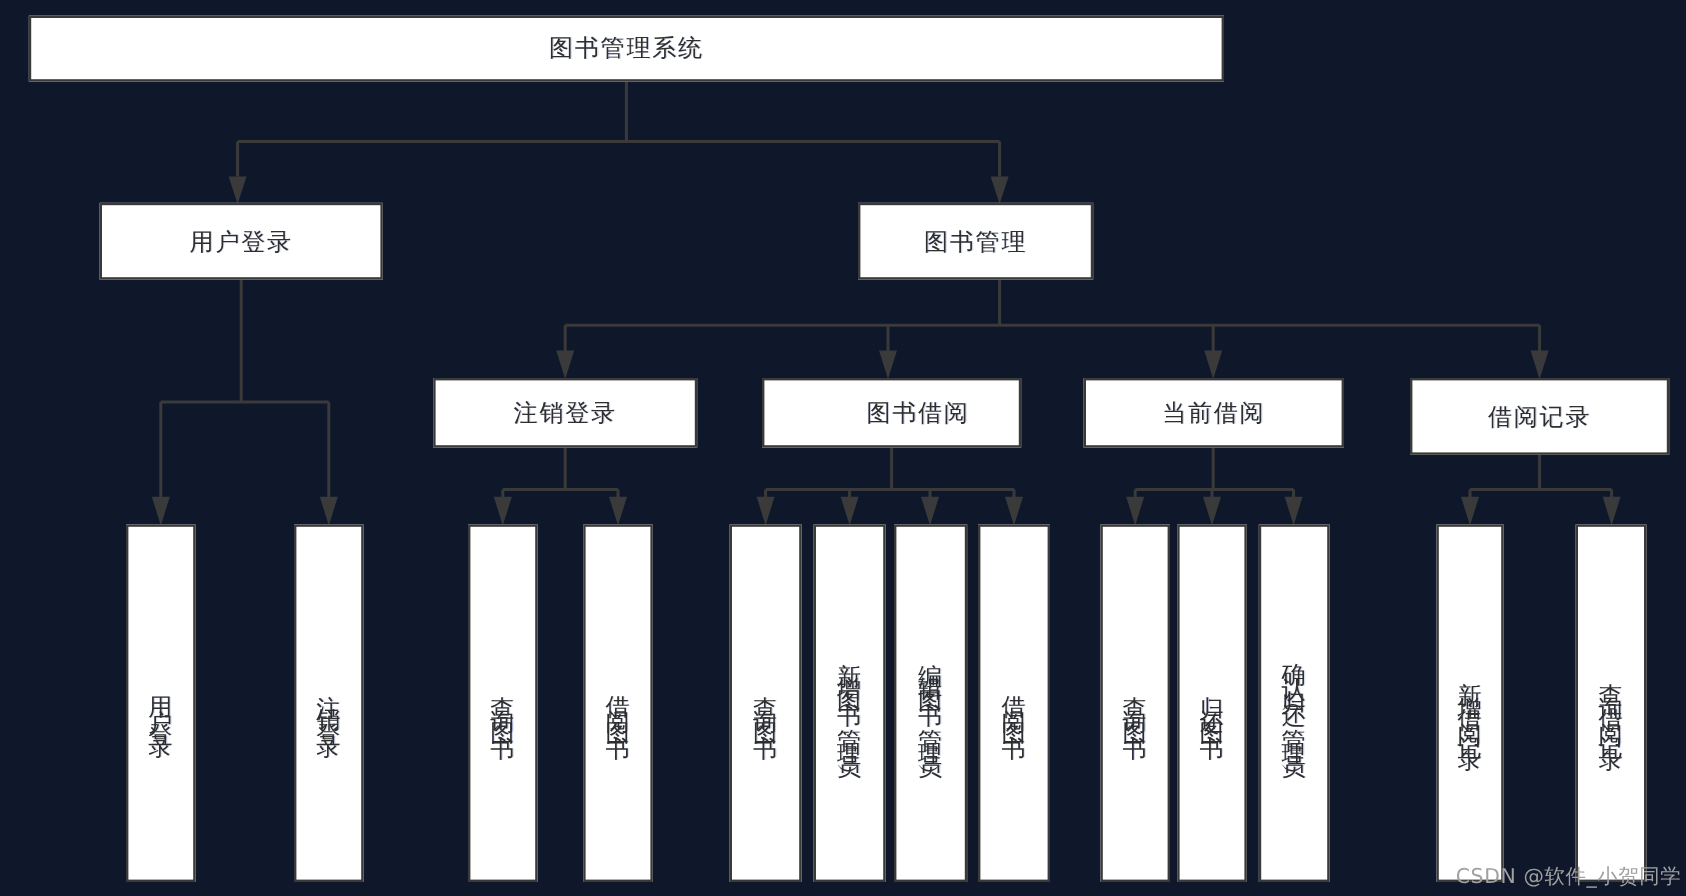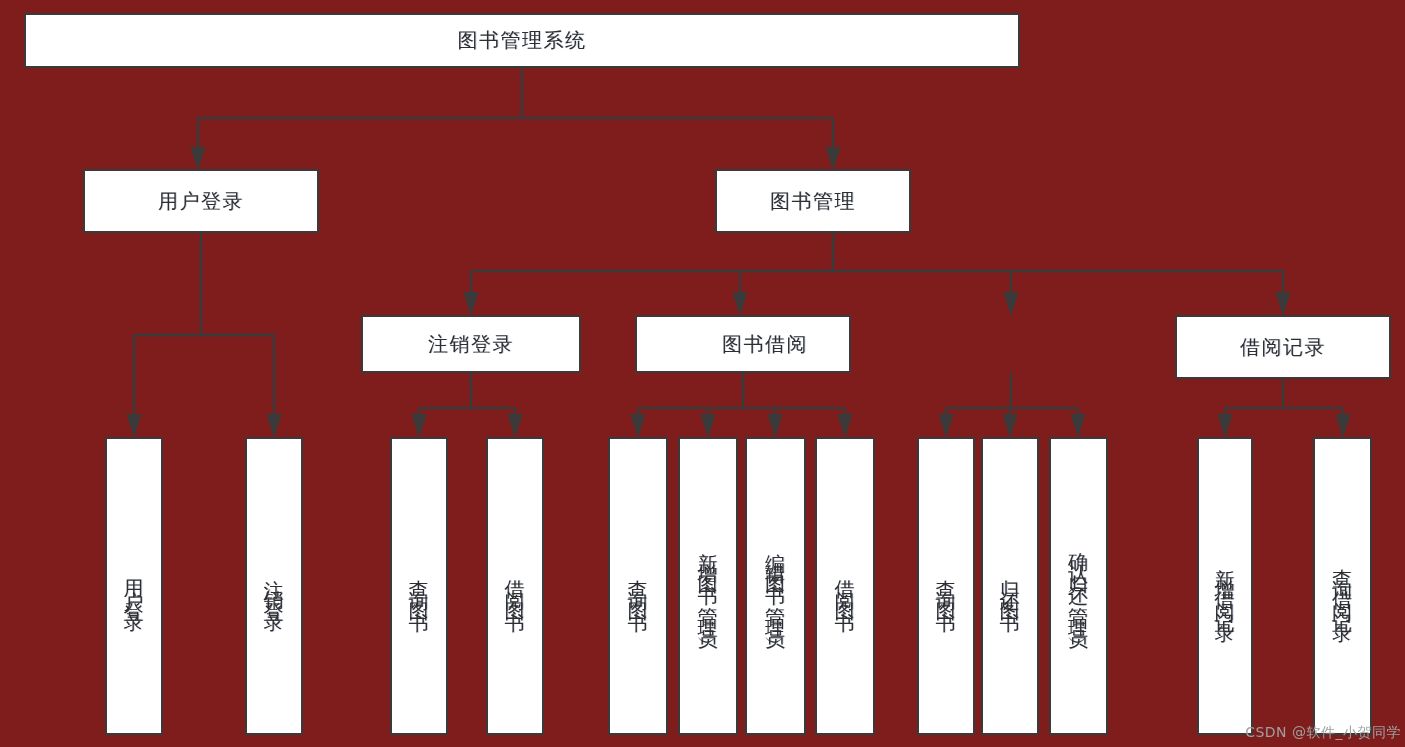--- a/index.html
+++ b/index.html
@@ -5,21 +5,21 @@
   html, body {
     margin: 0;
     padding: 0;
     background: #ffffff;
     font-family: "DejaVu Sans", "Liberation Sans", sans-serif;
   }
   .canvas {
     position: relative;
     width: 1405px;
     height: 747px;
-    background: #7f1d1d;
+    background: #0f172a;
     overflow: hidden;
   }
   .connectors {
     position: absolute;
     left: 0; top: 0;
     width: 1405px;
     height: 747px;
     z-index: 1;
   }
   .node {
@@ -45,21 +45,21 @@
     font-size: 20px;
     letter-spacing: 11px;
     line-height: 1;
     white-space: nowrap;
     text-shadow: 1px 0 0 rgba(90,120,200,0.25);
   }
   .watermark {
     position: absolute;
     right: 4px;
     bottom: 5px;
-    font-size: 14px;
+    font-size: 17px;
     color: #a0a0a0;
     letter-spacing: 0.5px;
     z-index: 3;
     white-space: nowrap;
   }
 </style>
 </head>
 <body>
 
 <div class="canvas">
@@ -114,20 +114,23 @@
   <div class="node" style="left:715px; top:169px; width:196px; height:64px;">
     <span class="hlabel">图书管理</span>
   </div>
 
   <div class="node" style="left:361px; top:315px; width:220px; height:58px;">
     <span class="hlabel">注销登录</span>
   </div>
   <div class="node" style="left:635px; top:315px; width:216px; height:58px;padding-left:44px;">
     <span class="hlabel">图书借阅</span>
   </div>
+  <div class="node" style="left:903px; top:315px; width:217px; height:58px;">
+    <span class="hlabel">当前借阅</span>
+  </div>
   <div class="node" style="left:1175px; top:315px; width:216px; height:64px;">
     <span class="hlabel">借阅记录</span>
   </div>
 
   <div class="node" style="left:105px; top:437px; width:58px; height:298px;">
     <span class="vtext">用户登录</span>
   </div>
   <div class="node" style="left:245px; top:437px; width:58px; height:298px;">
     <span class="vtext">注销登录</span>
   </div>

